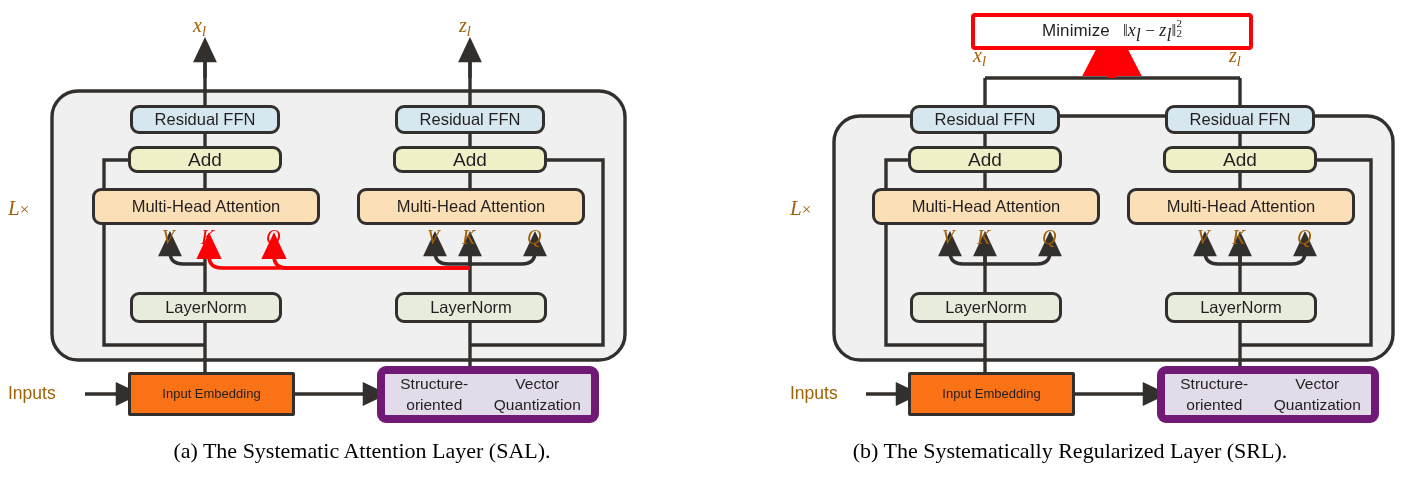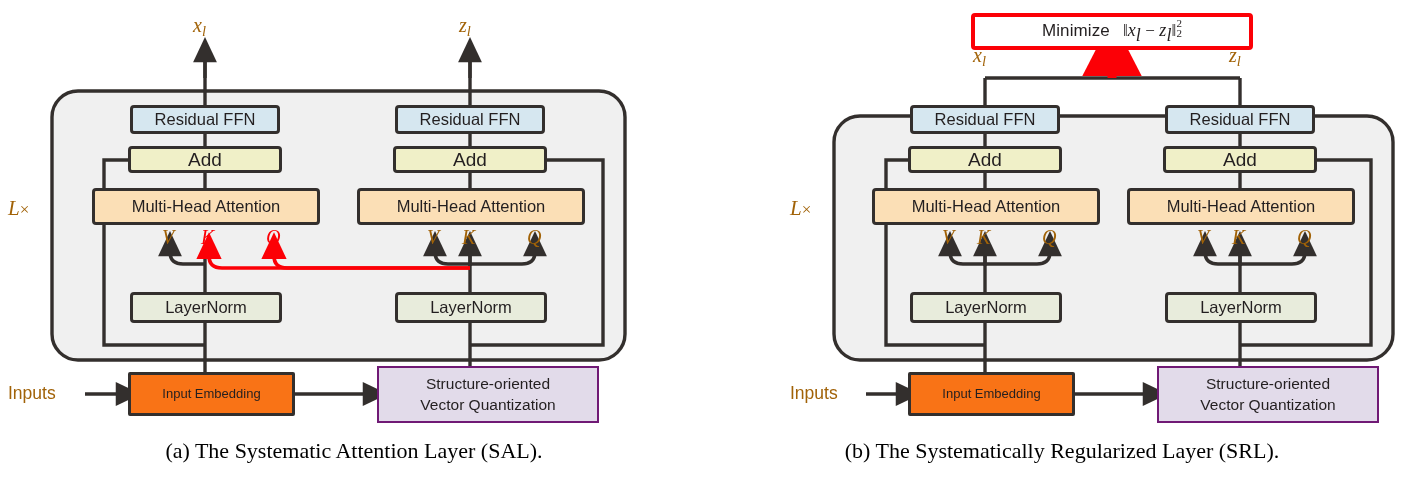--- a/index.html
+++ b/index.html
@@ -18,44 +18,45 @@
   .node{
     position:absolute;box-sizing:border-box;
     display:flex;align-items:center;justify-content:center;
     text-align:center;
     border:3px solid #332f2d;
     color:#231f20;
     font-family:"Liberation Sans", sans-serif;
     line-height:1.12;
     z-index:6;
   }
-  .rounded{border-radius:4px;}
+  .rounded{border-radius:9px;}
   .ffn   {background:#d6e7f0;font-size:16.5px;}
   .add   {background:#f0f0c8;font-size:19px;}
   .mha   {background:#fbdfb6;font-size:16.5px;}
   .ln    {background:#e8ecdc;font-size:16.5px;}
   .emb   {background:#f97316;font-size:13px;border-width:3px;border-radius:2px;}
-  .vq    {background:#e2dbea;font-size:15.5px;border:2px solid #701a75;border-radius:0;
-          flex-direction:column;line-height:1.35;}
+  .vq    {background:#e2dbea;font-size:15.5px;border:8px solid #701a75;border-radius:9px;
+          flex-direction:row;line-height:1.35;}
   .minbox{background:#ffffff;border:4px solid #fc0006;border-radius:4px;font-size:17px;
           letter-spacing:.1px;margin-top:8px;}
 
   
   .lbl{position:absolute;z-index:7;color:#a16207;white-space:nowrap;}
   .sub{font-size:.72em;vertical-align:-0.26em;font-style:italic;}
   .vkq{font-family:"Liberation Serif", serif;font-style:italic;font-size:20px;}
   .vkq.red{color:#fc0006;}
   .xz{font-family:"Liberation Serif", serif;font-style:italic;font-size:20px;}
   .lx{font-family:"Liberation Serif", serif;font-size:21px;font-style:italic;}
   .lx .times{font-style:normal;font-size:17px;}
   .inputs{font-family:"Liberation Sans", sans-serif;font-size:17.5px;font-style:normal;}
   .caption{
     position:absolute;width:708px;left:0;top:438px;text-align:center;
     font-family:"Liberation Serif", serif;font-size:22px;color:#000;
     z-index:8;
+    padding-left:8px;
   }
   
   .formula{font-family:"Liberation Serif", serif;white-space:nowrap;}
   .formula .mz{font-family:"Liberation Sans", sans-serif;font-style:normal;font-size:17px;}
   .formula .nrm{font-style:italic;font-size:18px;}
   .formula .bars{font-style:normal;}
   .formula .pw{display:inline-block;font-style:normal;font-size:11px;line-height:.92;
                vertical-align:-0.1em;text-align:left;}
 </style>
 </head>

